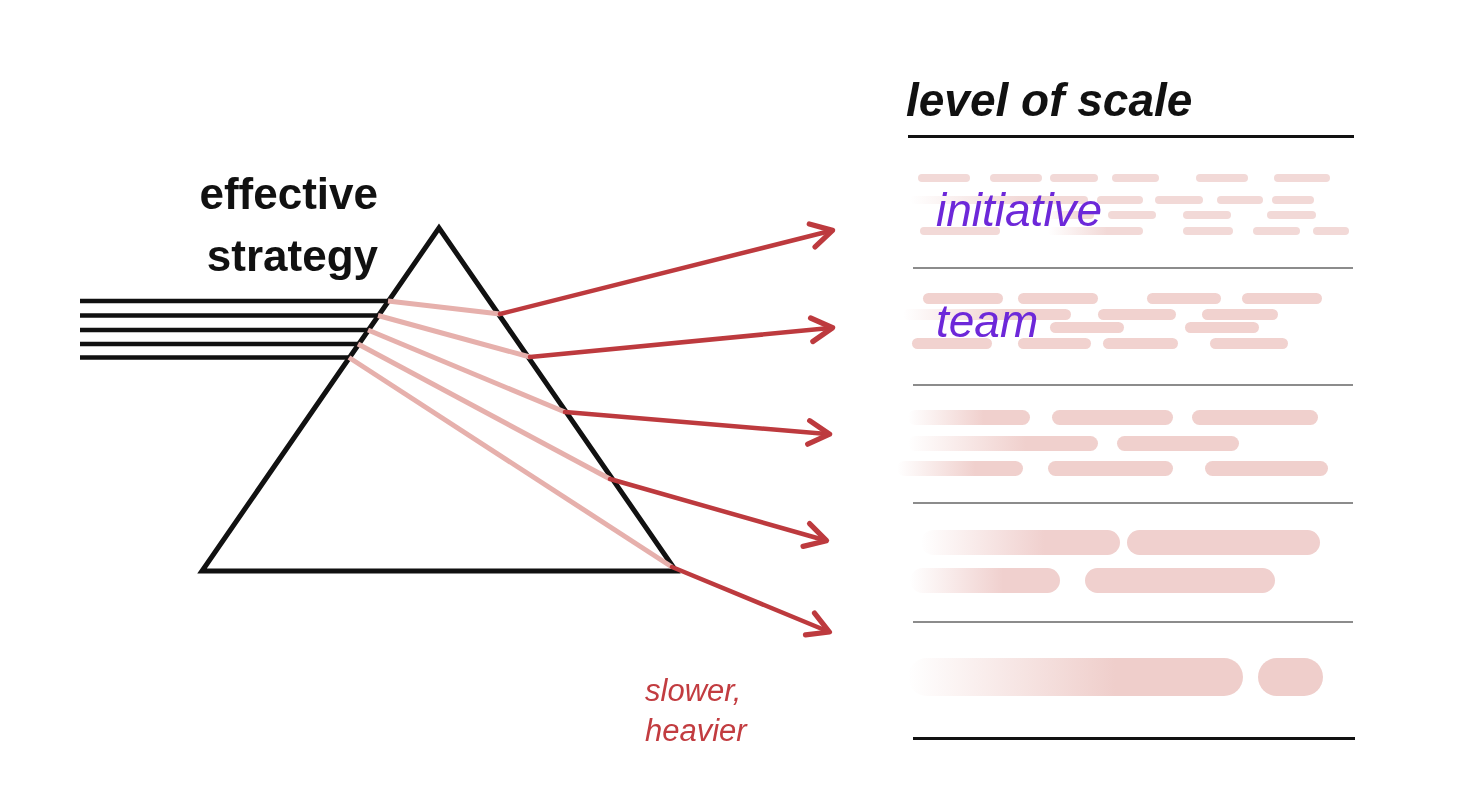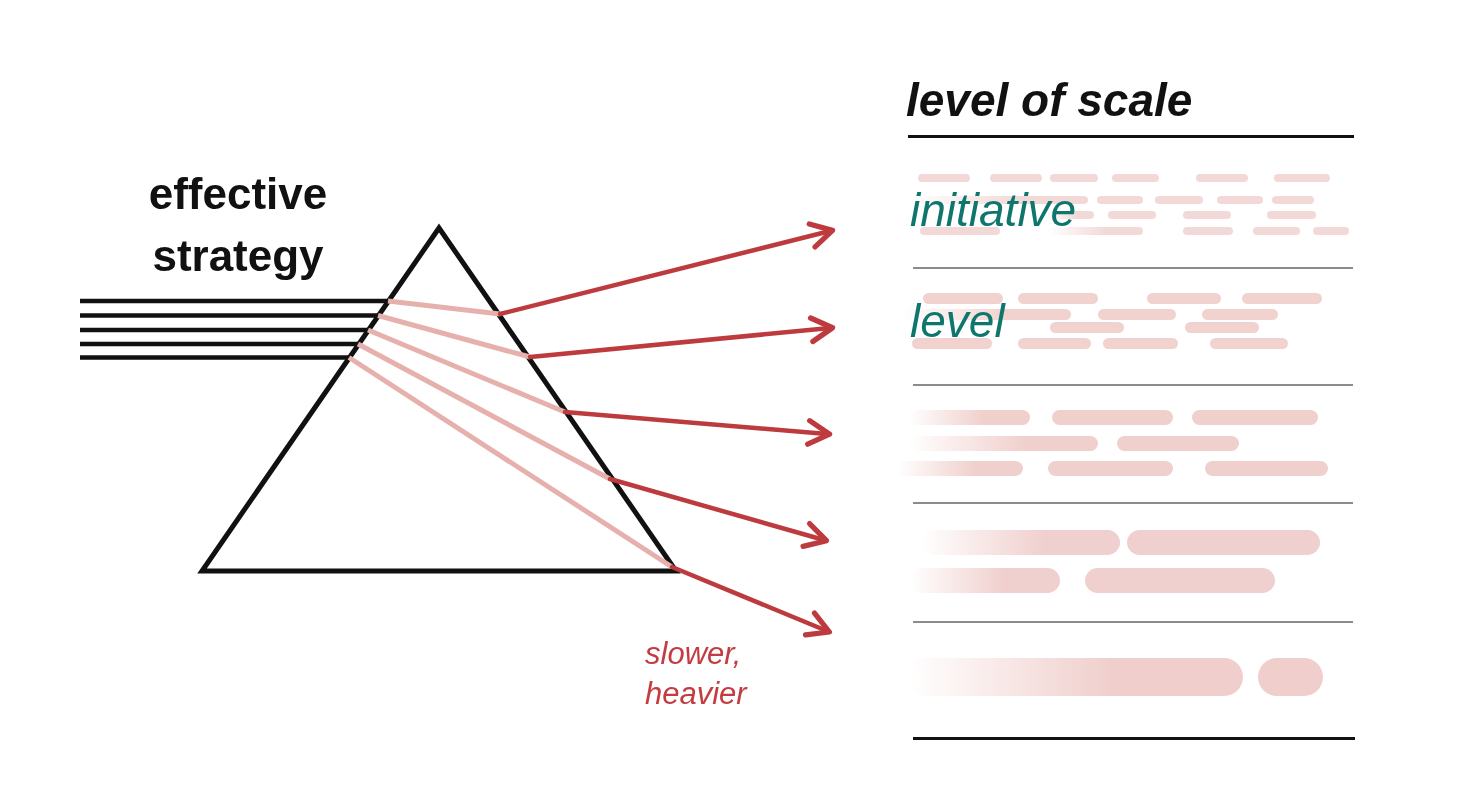--- a/index.html
+++ b/index.html
@@ -2,33 +2,33 @@
 <html style="--ink: #111111; --red-text: #c23c40; --sep: #8c8c8c;"><head>
 <meta charset="utf-8">
 <style>
   html,body{margin:0;padding:0;background:#fff;}
   .stage{
     position:relative;width:1482px;height:812px;background:#ffffff;overflow:hidden;
     font-family:"Liberation Sans",sans-serif;
   }
   .txt{position:absolute;white-space:pre-line;}
   .effective{
-    left:98px;top:163px;width:280px;text-align:center;
+    left:98px;top:163px;width:280px;text-align:right;
     font-weight:bold;font-size:44px;line-height:62px;color:var(--ink,#111);
   }
   .note{font-style:italic;font-size:31px;line-height:40px;color:var(--red-text,#c23c40);}
   .note-top{left:641px;top:151px;}
-  .note-bottom{left:645px;top:634px;}
+  .note-bottom{left:645px;top:671px;}
   .panel-title{
     position:absolute;left:906px;top:77px;
     font-weight:bold;font-size:46px;line-height:46px;color:var(--ink,#111);font-style:italic;
   }
   .row-label{
-    position:absolute;left:910px;font-style:italic;font-size:46px;line-height:46px;
-    color:#0f766e;z-index:3;
+    position:absolute;left:936px;font-style:italic;font-size:46px;line-height:46px;
+    color:#6d28d9;z-index:3;
   }
   .rule{position:absolute;z-index:2;}
   .rule-title{left:908px;top:135px;width:446px;height:3px;background:var(--ink,#111);}
   .rule-sep{left:913px;width:440px;height:2px;background:var(--sep,#8c8c8c);}
   .rule-bottom{left:913px;top:737px;width:442px;height:3px;background:var(--ink,#111);}
   .sep-1{top:267px;} .sep-2{top:384px;} .sep-3{top:502px;} .sep-4{top:621px;}
   #dash-layer .dash{position:absolute;z-index:1;}
   svg.rays{position:absolute;left:0;top:0;z-index:2;}
 </style>
 </head>
@@ -75,21 +75,21 @@
 
   <div class="txt note note-bottom">slower,
 heavier</div>
 
   <div class="panel-title">level of scale</div>
   <div class="rule rule-title"></div>
 
   <div class="row-label" style="top:187px">initiative</div>
   <div class="rule rule-sep sep-1"></div>
 
-  <div class="row-label" style="top:298px">level</div>
+  <div class="row-label" style="top:298px">team</div>
   <div class="rule rule-sep sep-2"></div>
 
   <div class="rule rule-sep sep-3"></div>
 
   <div class="rule rule-sep sep-4"></div>
 
   <div class="rule rule-bottom"></div>
 
   <div id="dash-layer">
       <div class="dash" style="left: 918px; top: 174px; width: 52px; height: 8px; border-radius: 4px; background: rgb(242, 217, 215);"></div>

